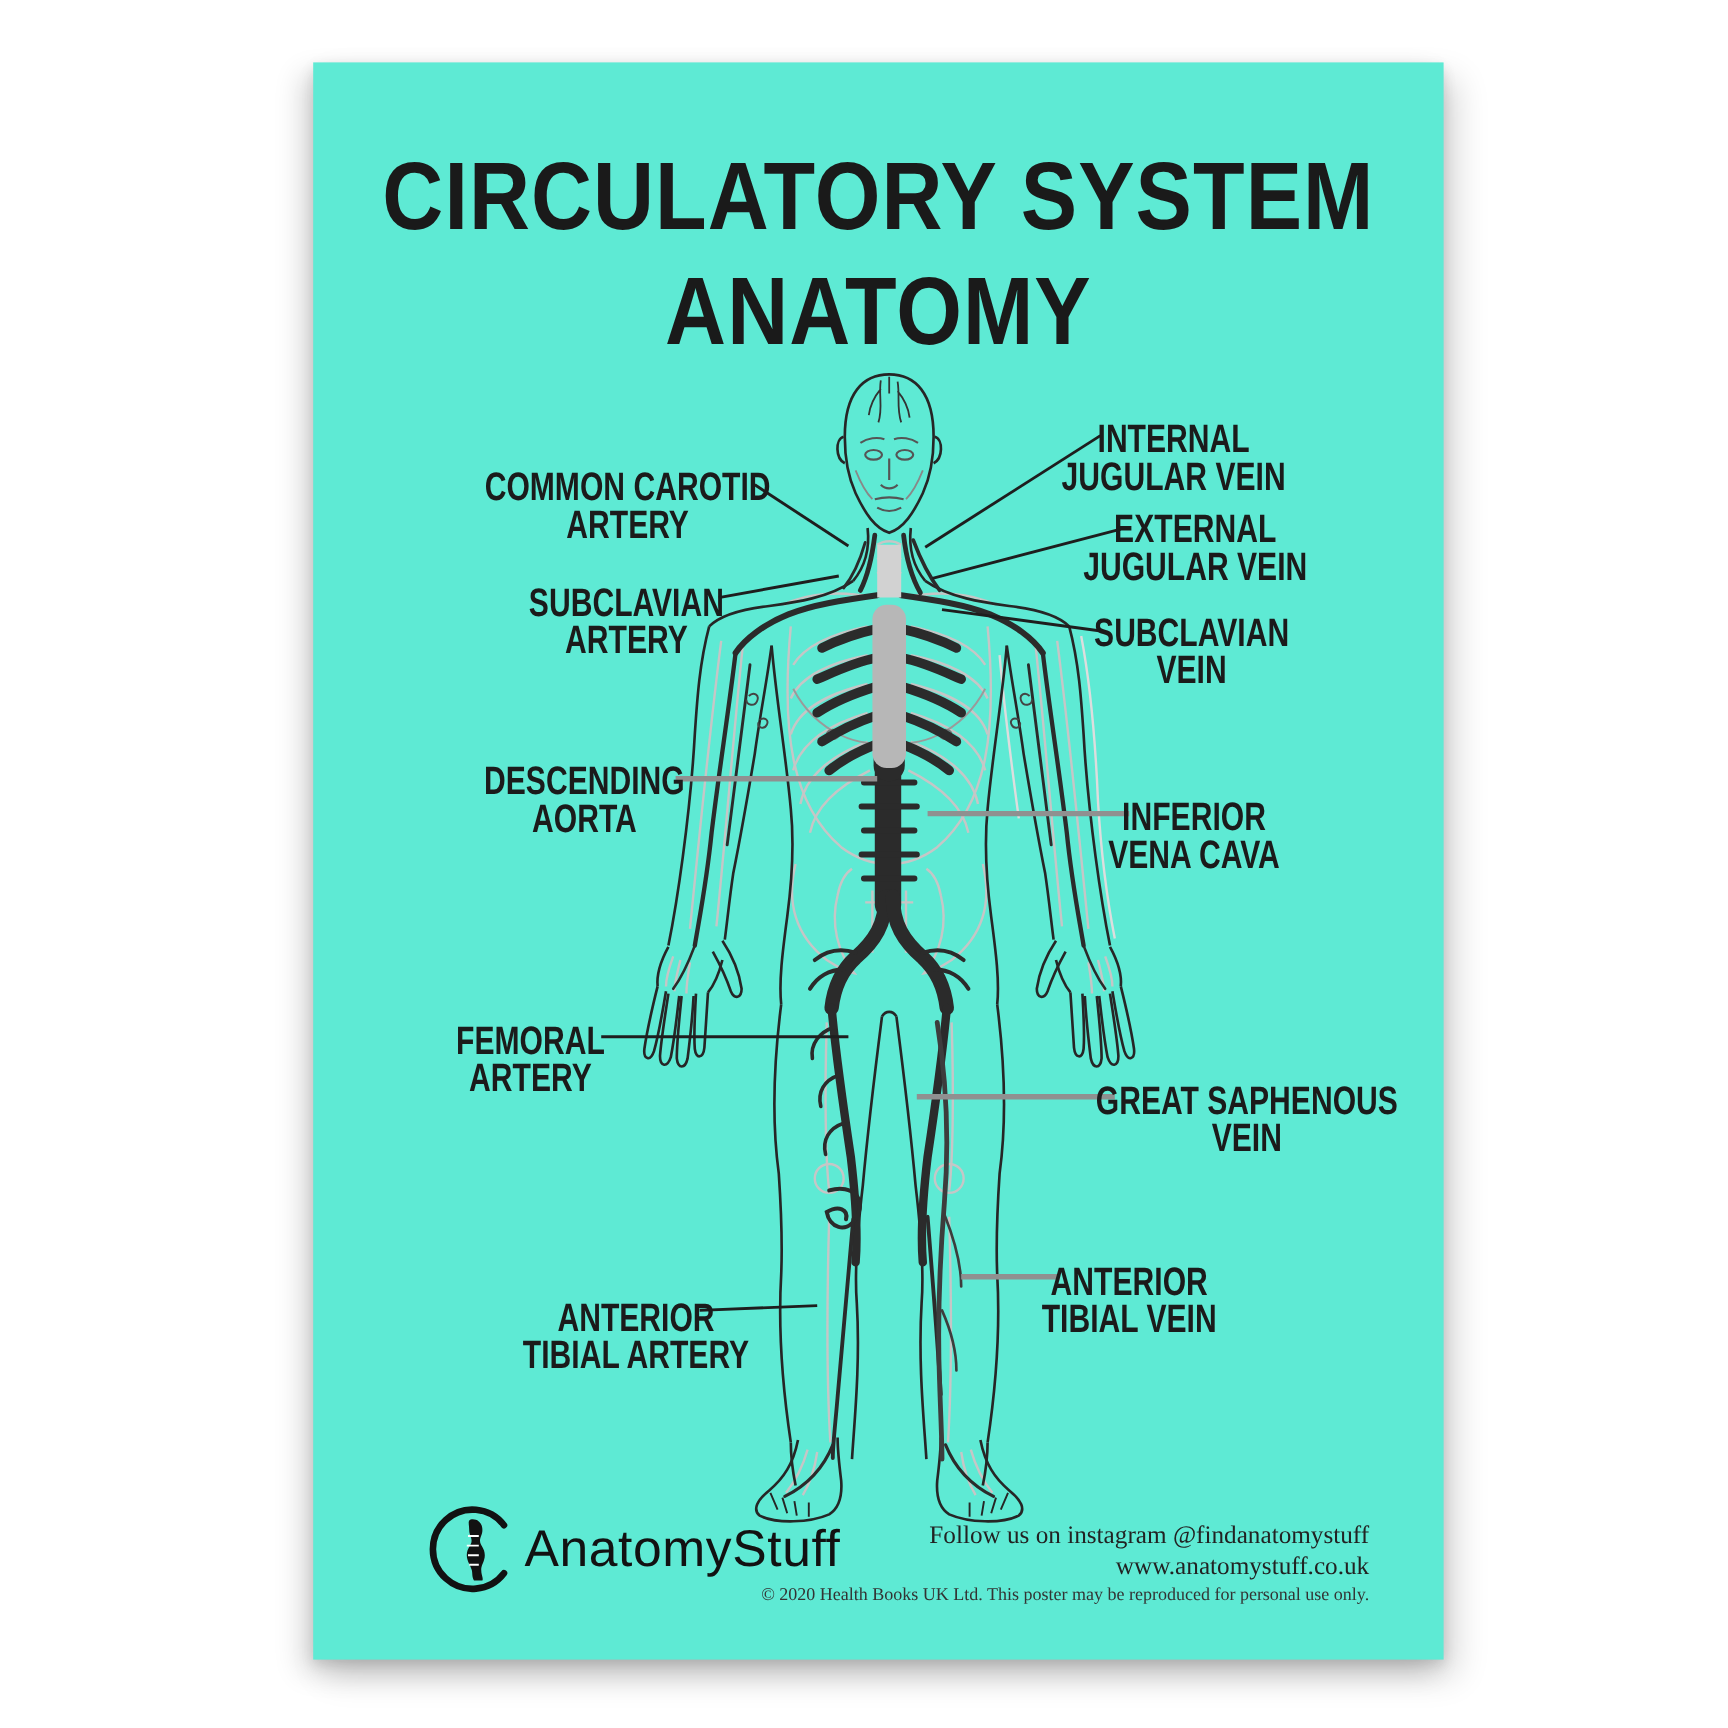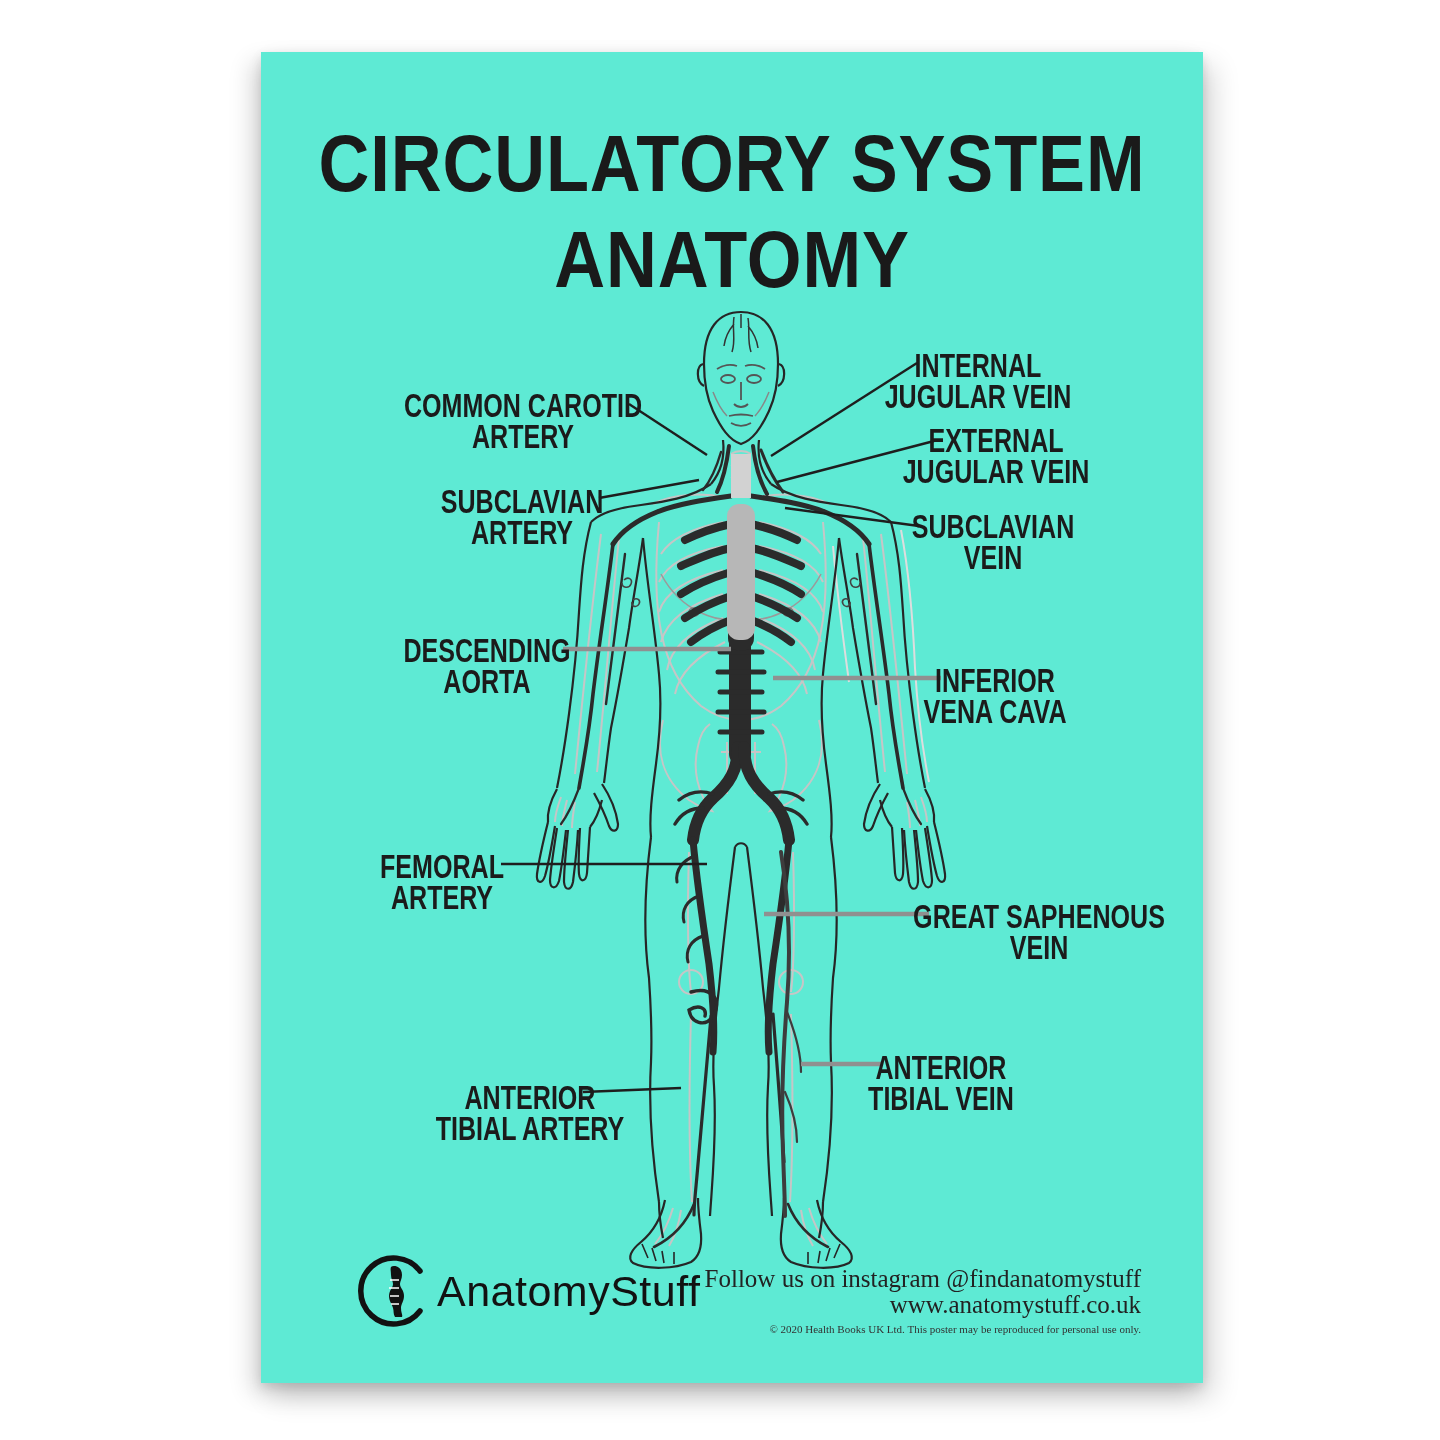--- a/index.html
+++ b/index.html
@@ -27,22 +27,22 @@
   #lbl-inferior-vena-cava  {left:734px;top:613px;}
   #lbl-great-saphenous     {left:778px;top:849px;}
   #lbl-anterior-tibial-vein{left:680px;top:1000px;}
   
   #figure-svg{position:absolute;left:0;top:0;width:942px;height:1331px;}
   
   .footer-brand{position:absolute;left:96px;top:1202px;display:flex;align-items:center;}
   .brand-text{color:#121212;font-weight:normal;font-size:43px;letter-spacing:.5px;margin-left:6px;}
   .footer-right{position:absolute;right:62px;top:1214px;text-align:right;color:#222;
                 font-family:"Liberation Serif",serif;}
-  .fr-line{font-size:25px;line-height:26px;}
-  .fr-copy{font-size:11px;line-height:22px;color:#333;}
+  .fr-line{font-size:21px;line-height:26px;}
+  .fr-copy{font-size:15px;line-height:22px;color:#333;}
 </style>
 </head>
 <body>
 
 <div id="stage">
   <div id="poster">
 
     <div class="title">
       <div>CIRCULATORY SYSTEM</div>
       <div>ANATOMY</div>

